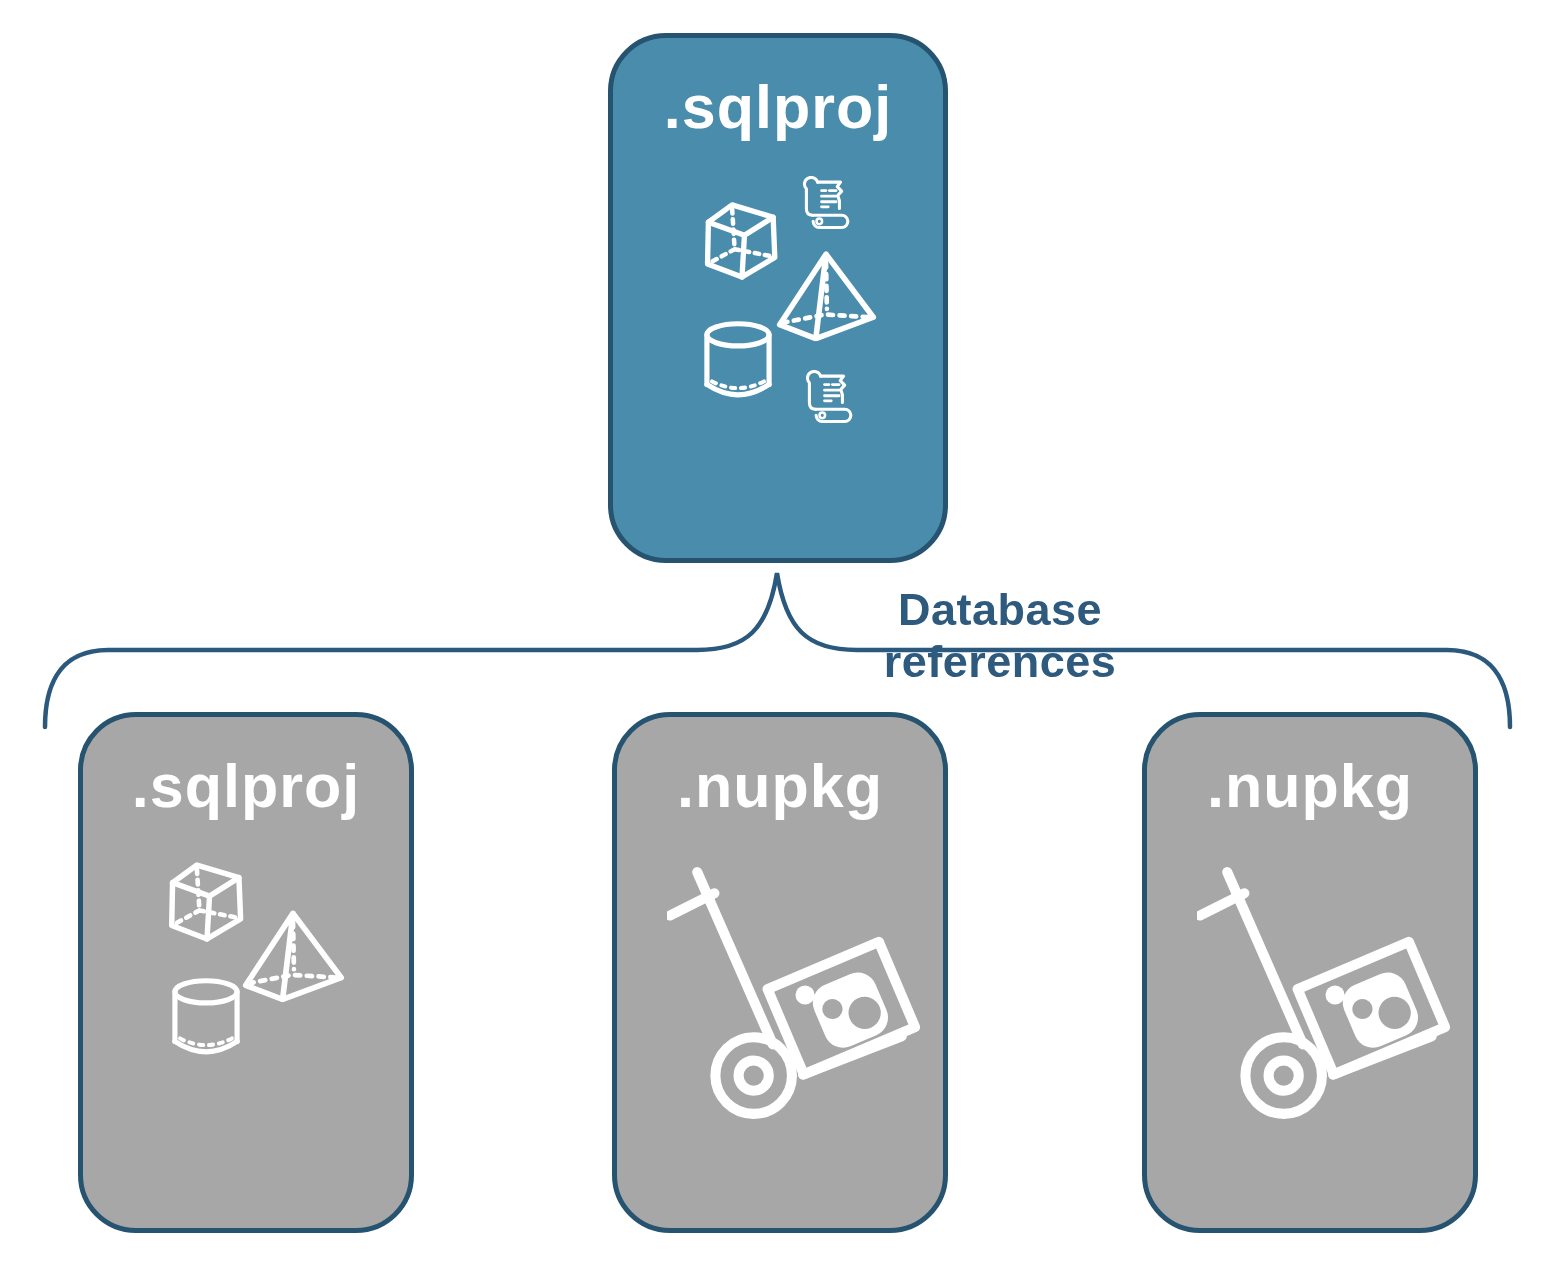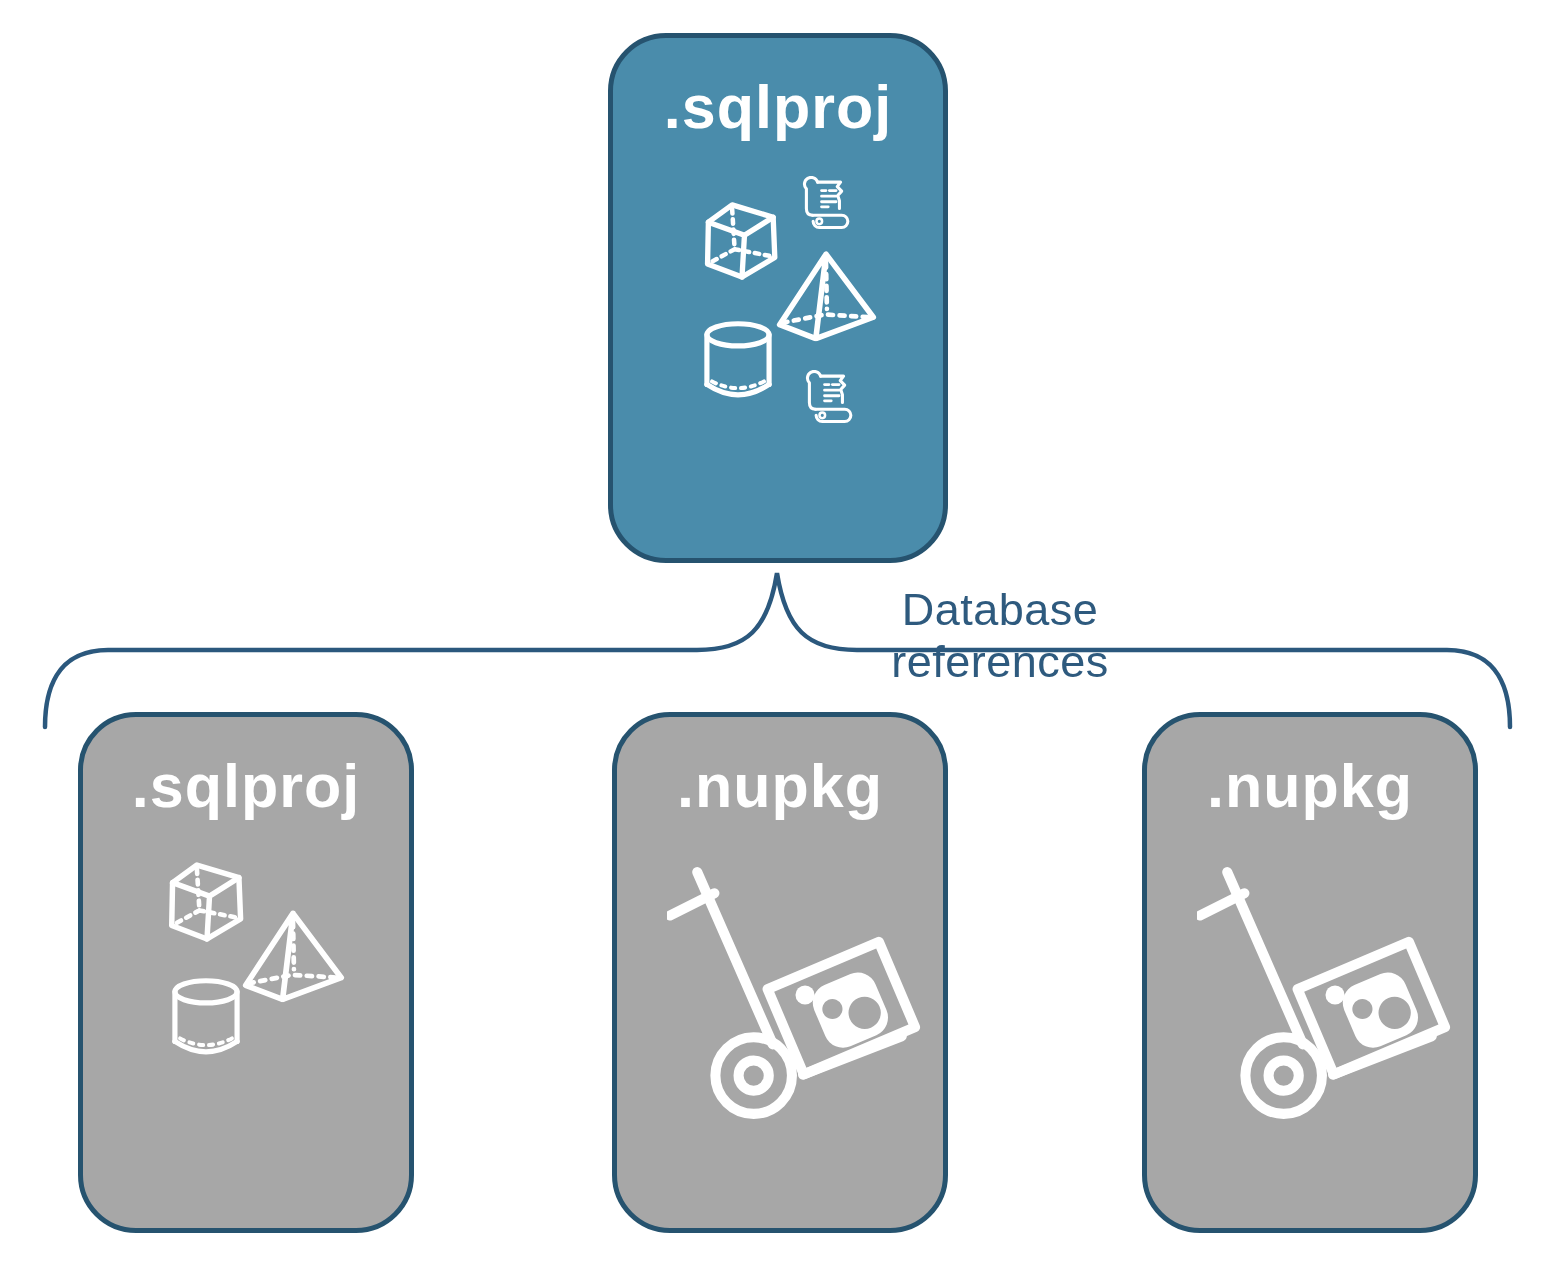--- a/index.html
+++ b/index.html
@@ -32,21 +32,21 @@
   
   .c-cube{left:80px;top:143px;width:88px;height:84px;}
   .c-pyramid{left:158px;top:190px;width:104px;height:96px;}
   .c-cylinder{left:86px;top:258px;width:74px;height:84px;}
   
   .c-handtruck{left:50px;top:140px;width:262px;height:272px;}
   
   #brace-svg{position:absolute;left:0;top:0;width:1566px;height:1274px;pointer-events:none;}
   .connector-label{
     position:absolute;left:805px;top:584px;width:390px;text-align:center;
-    color:#2E5A7E;font-size:45px;font-weight:normal;letter-spacing:0.5px;
+    color:#2E5A7E;font-size:45px;font-weight:bold;letter-spacing:0.5px;
     user-select:none;
   }
   .sprite{position:absolute;width:0;height:0;overflow:hidden;}
 </style>
 </head>
 <body>
 
 <svg class="sprite" aria-hidden="true">
   <defs>
     <symbol id="sym-cube" viewBox="0 0 100 100">

